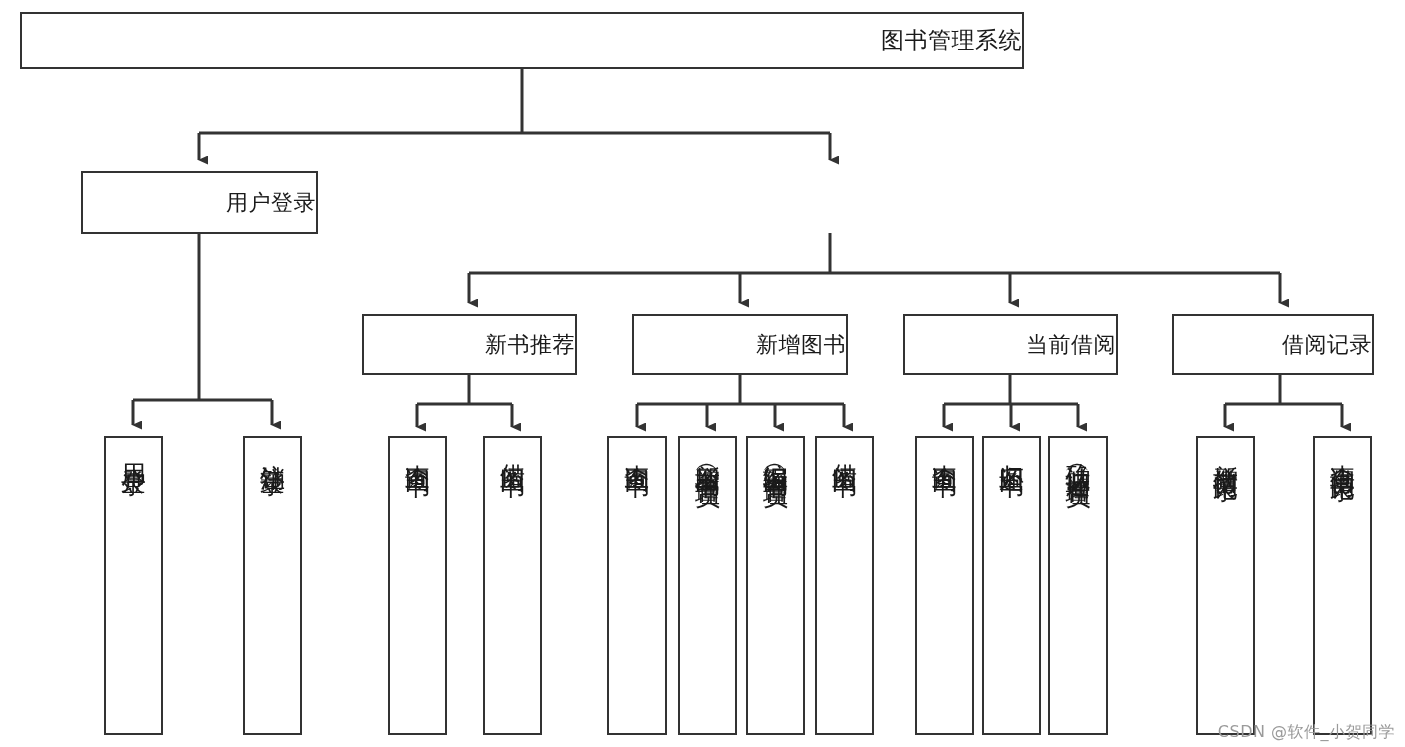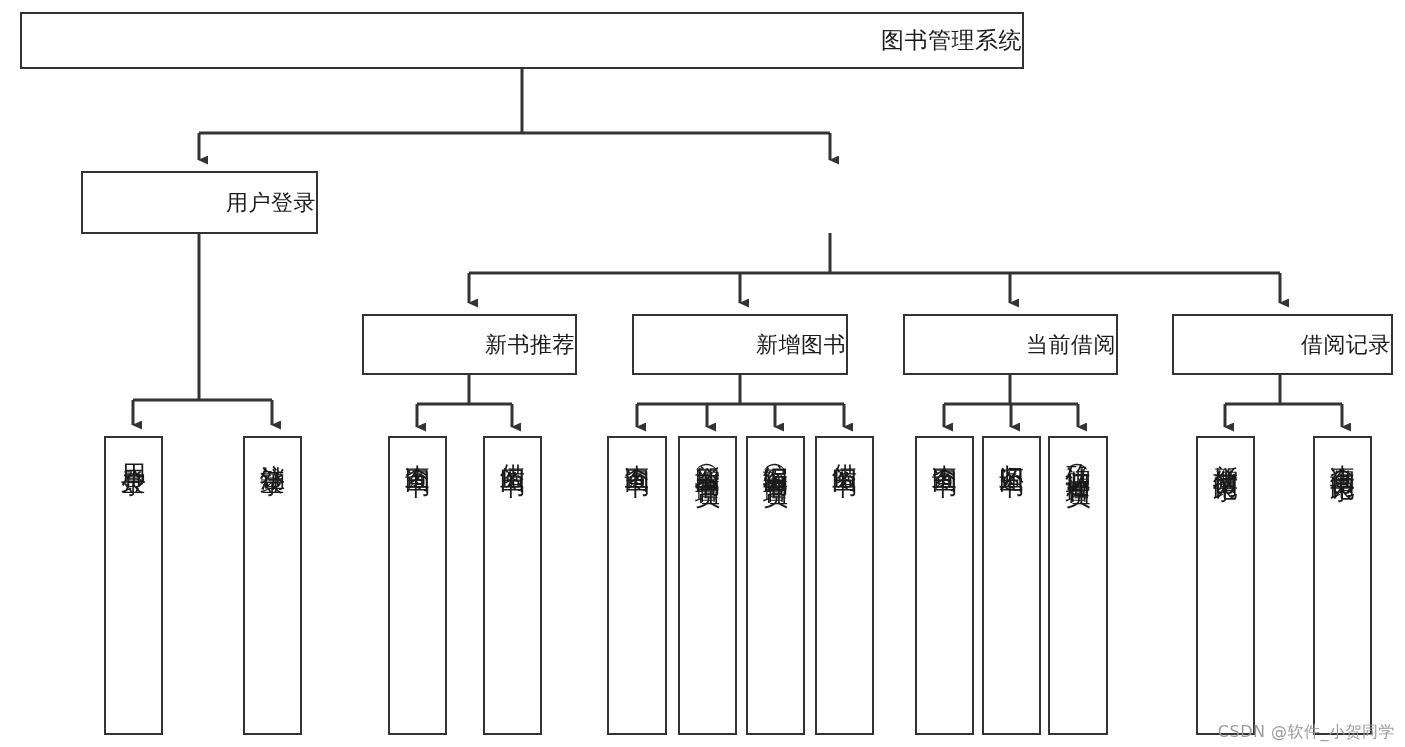--- a/index.html
+++ b/index.html
@@ -135,21 +135,21 @@
 
   <div class="node horizontal" style="left:362px; top:314px; width:215px; height:61px;">
     <span class="node-label">新书推荐</span>
   </div>
   <div class="node horizontal" style="left:632px; top:314px; width:216px; height:61px;">
     <span class="node-label">新增图书</span>
   </div>
   <div class="node horizontal" style="left:903px; top:314px; width:215px; height:61px;">
     <span class="node-label">当前借阅</span>
   </div>
-  <div class="node horizontal" style="left:1172px; top:314px; width:221px; height:61px;">
+  <div class="node horizontal" style="left:1172px; top:314px; width:202px; height:61px;">
     <span class="node-label">借阅记录</span>
   </div>
 
   <div class="node vertical" style="left:104px; top:436px; width:59px; height:299px;">
     <span class="node-label">用户登录</span>
   </div>
   <div class="node vertical" style="left:243px; top:436px; width:59px; height:299px;">
     <span class="node-label">注销登录</span>
   </div>
 

